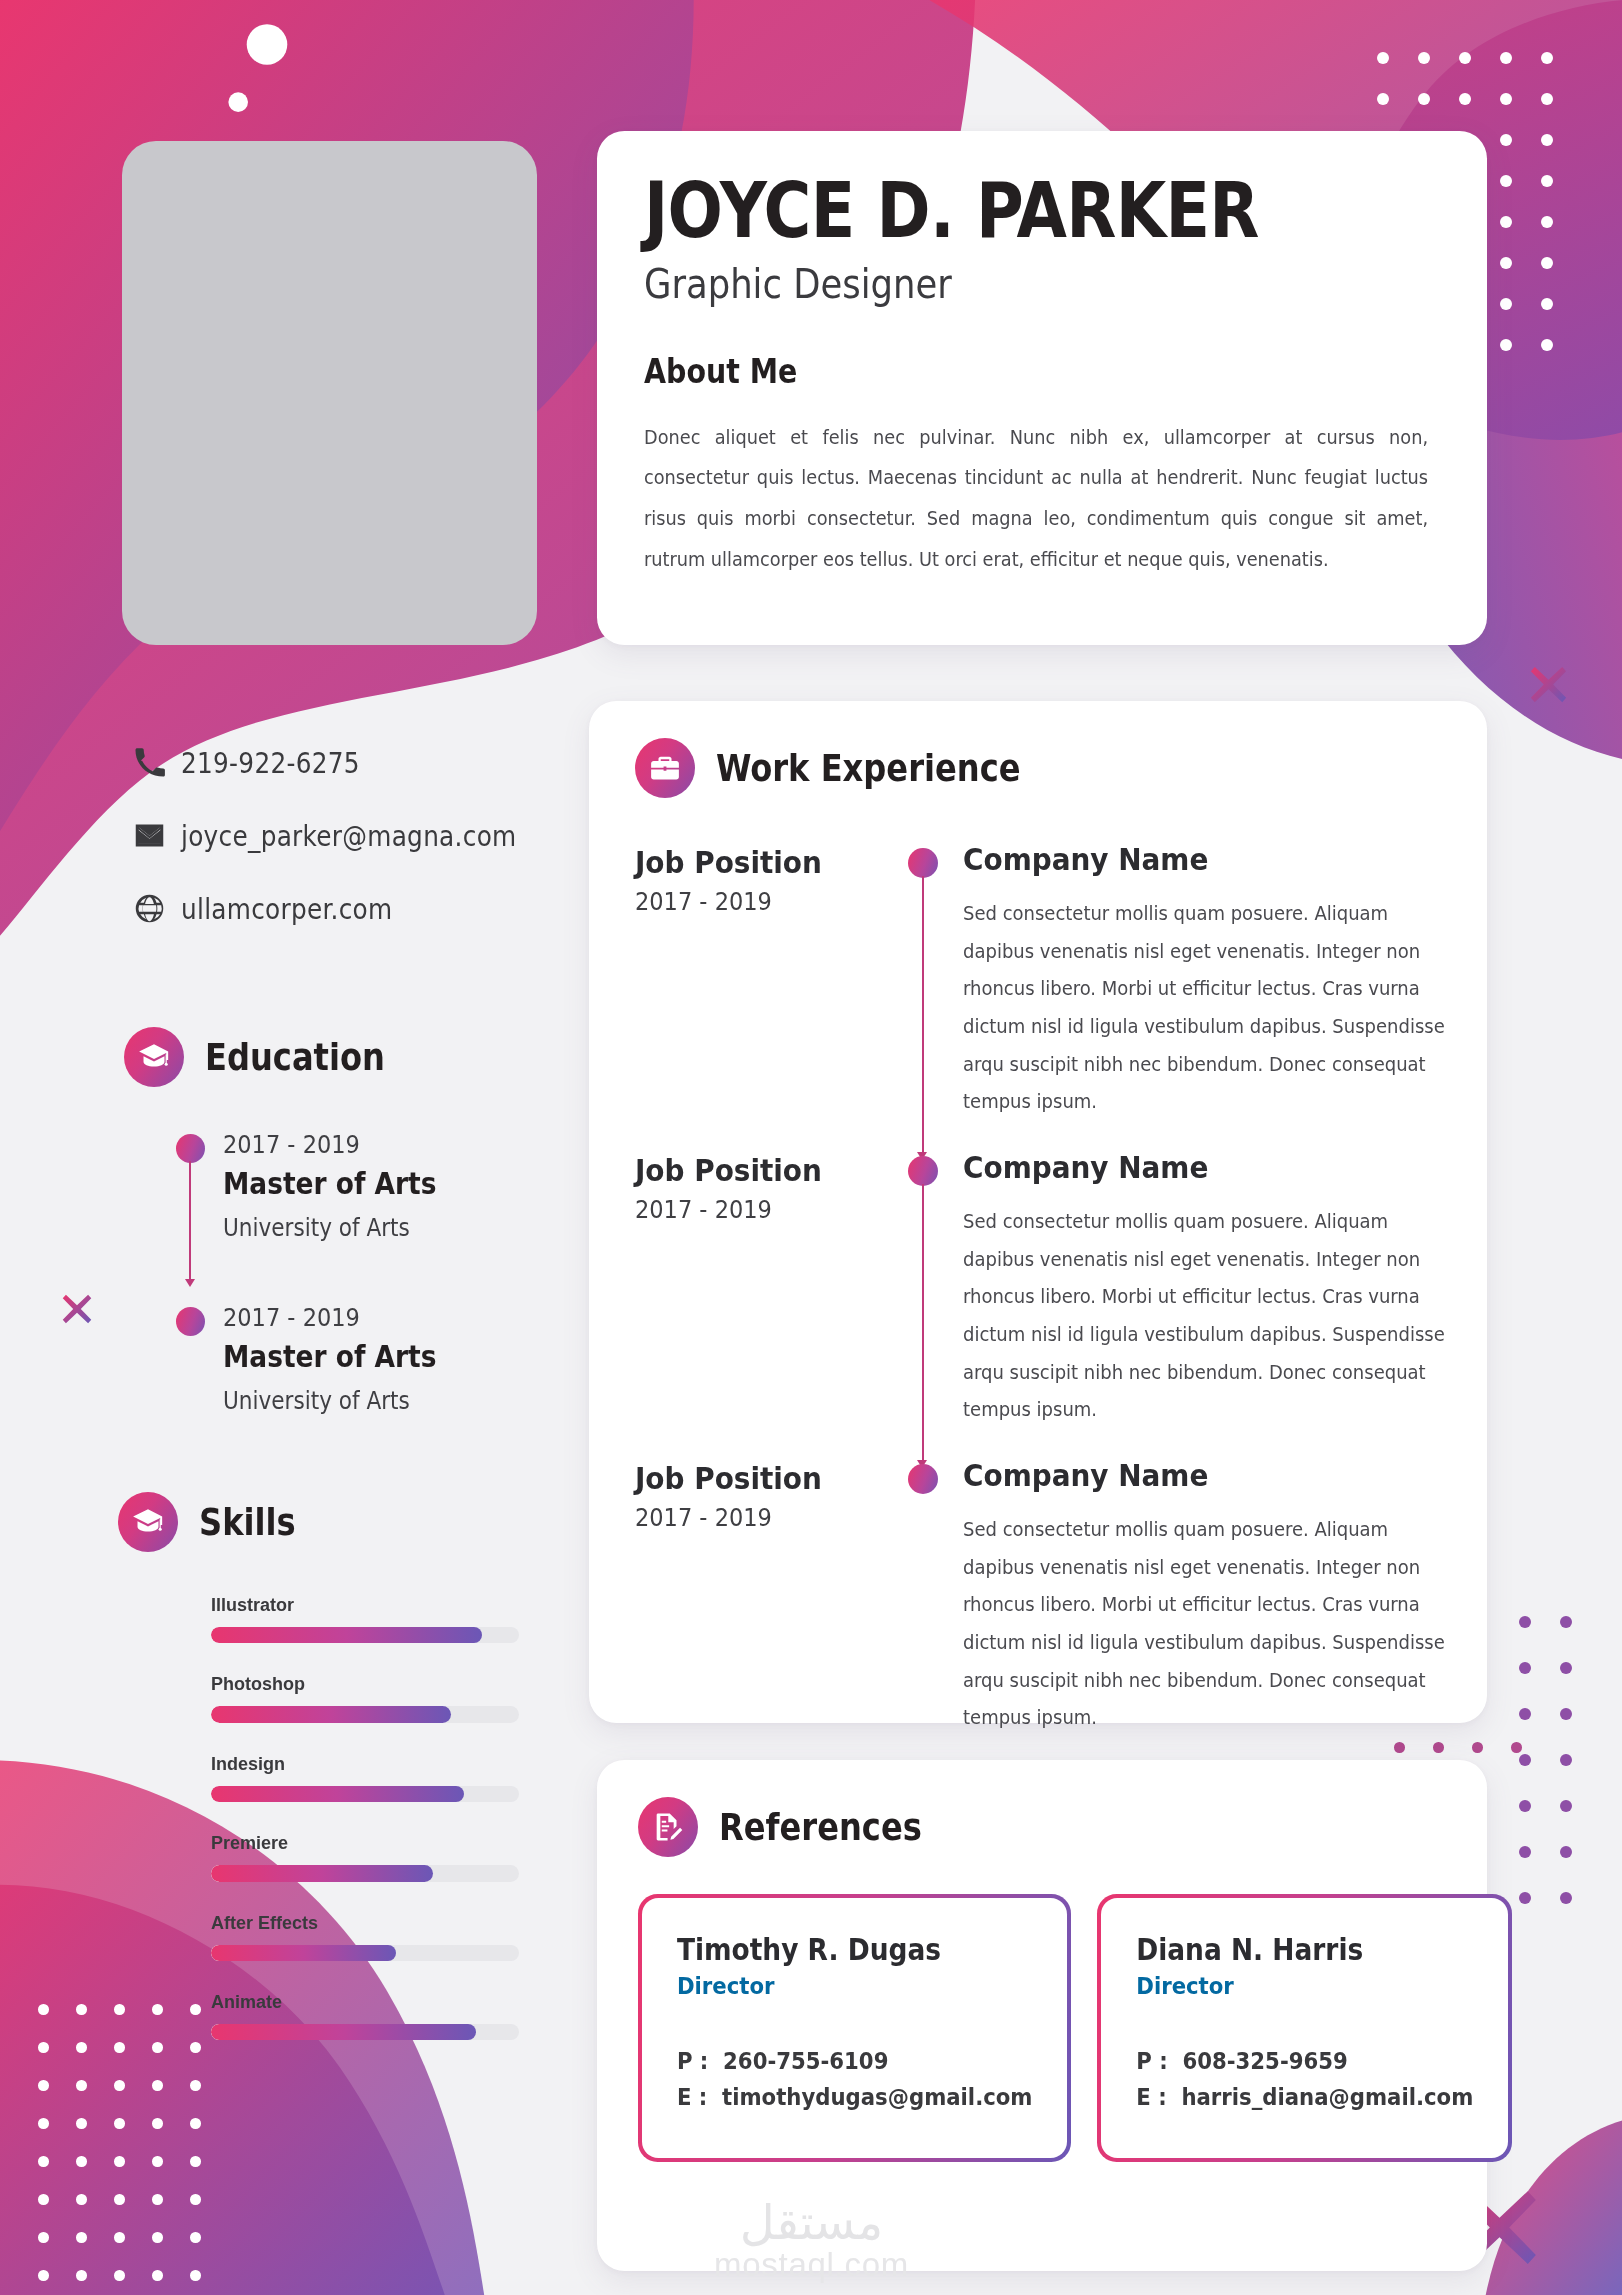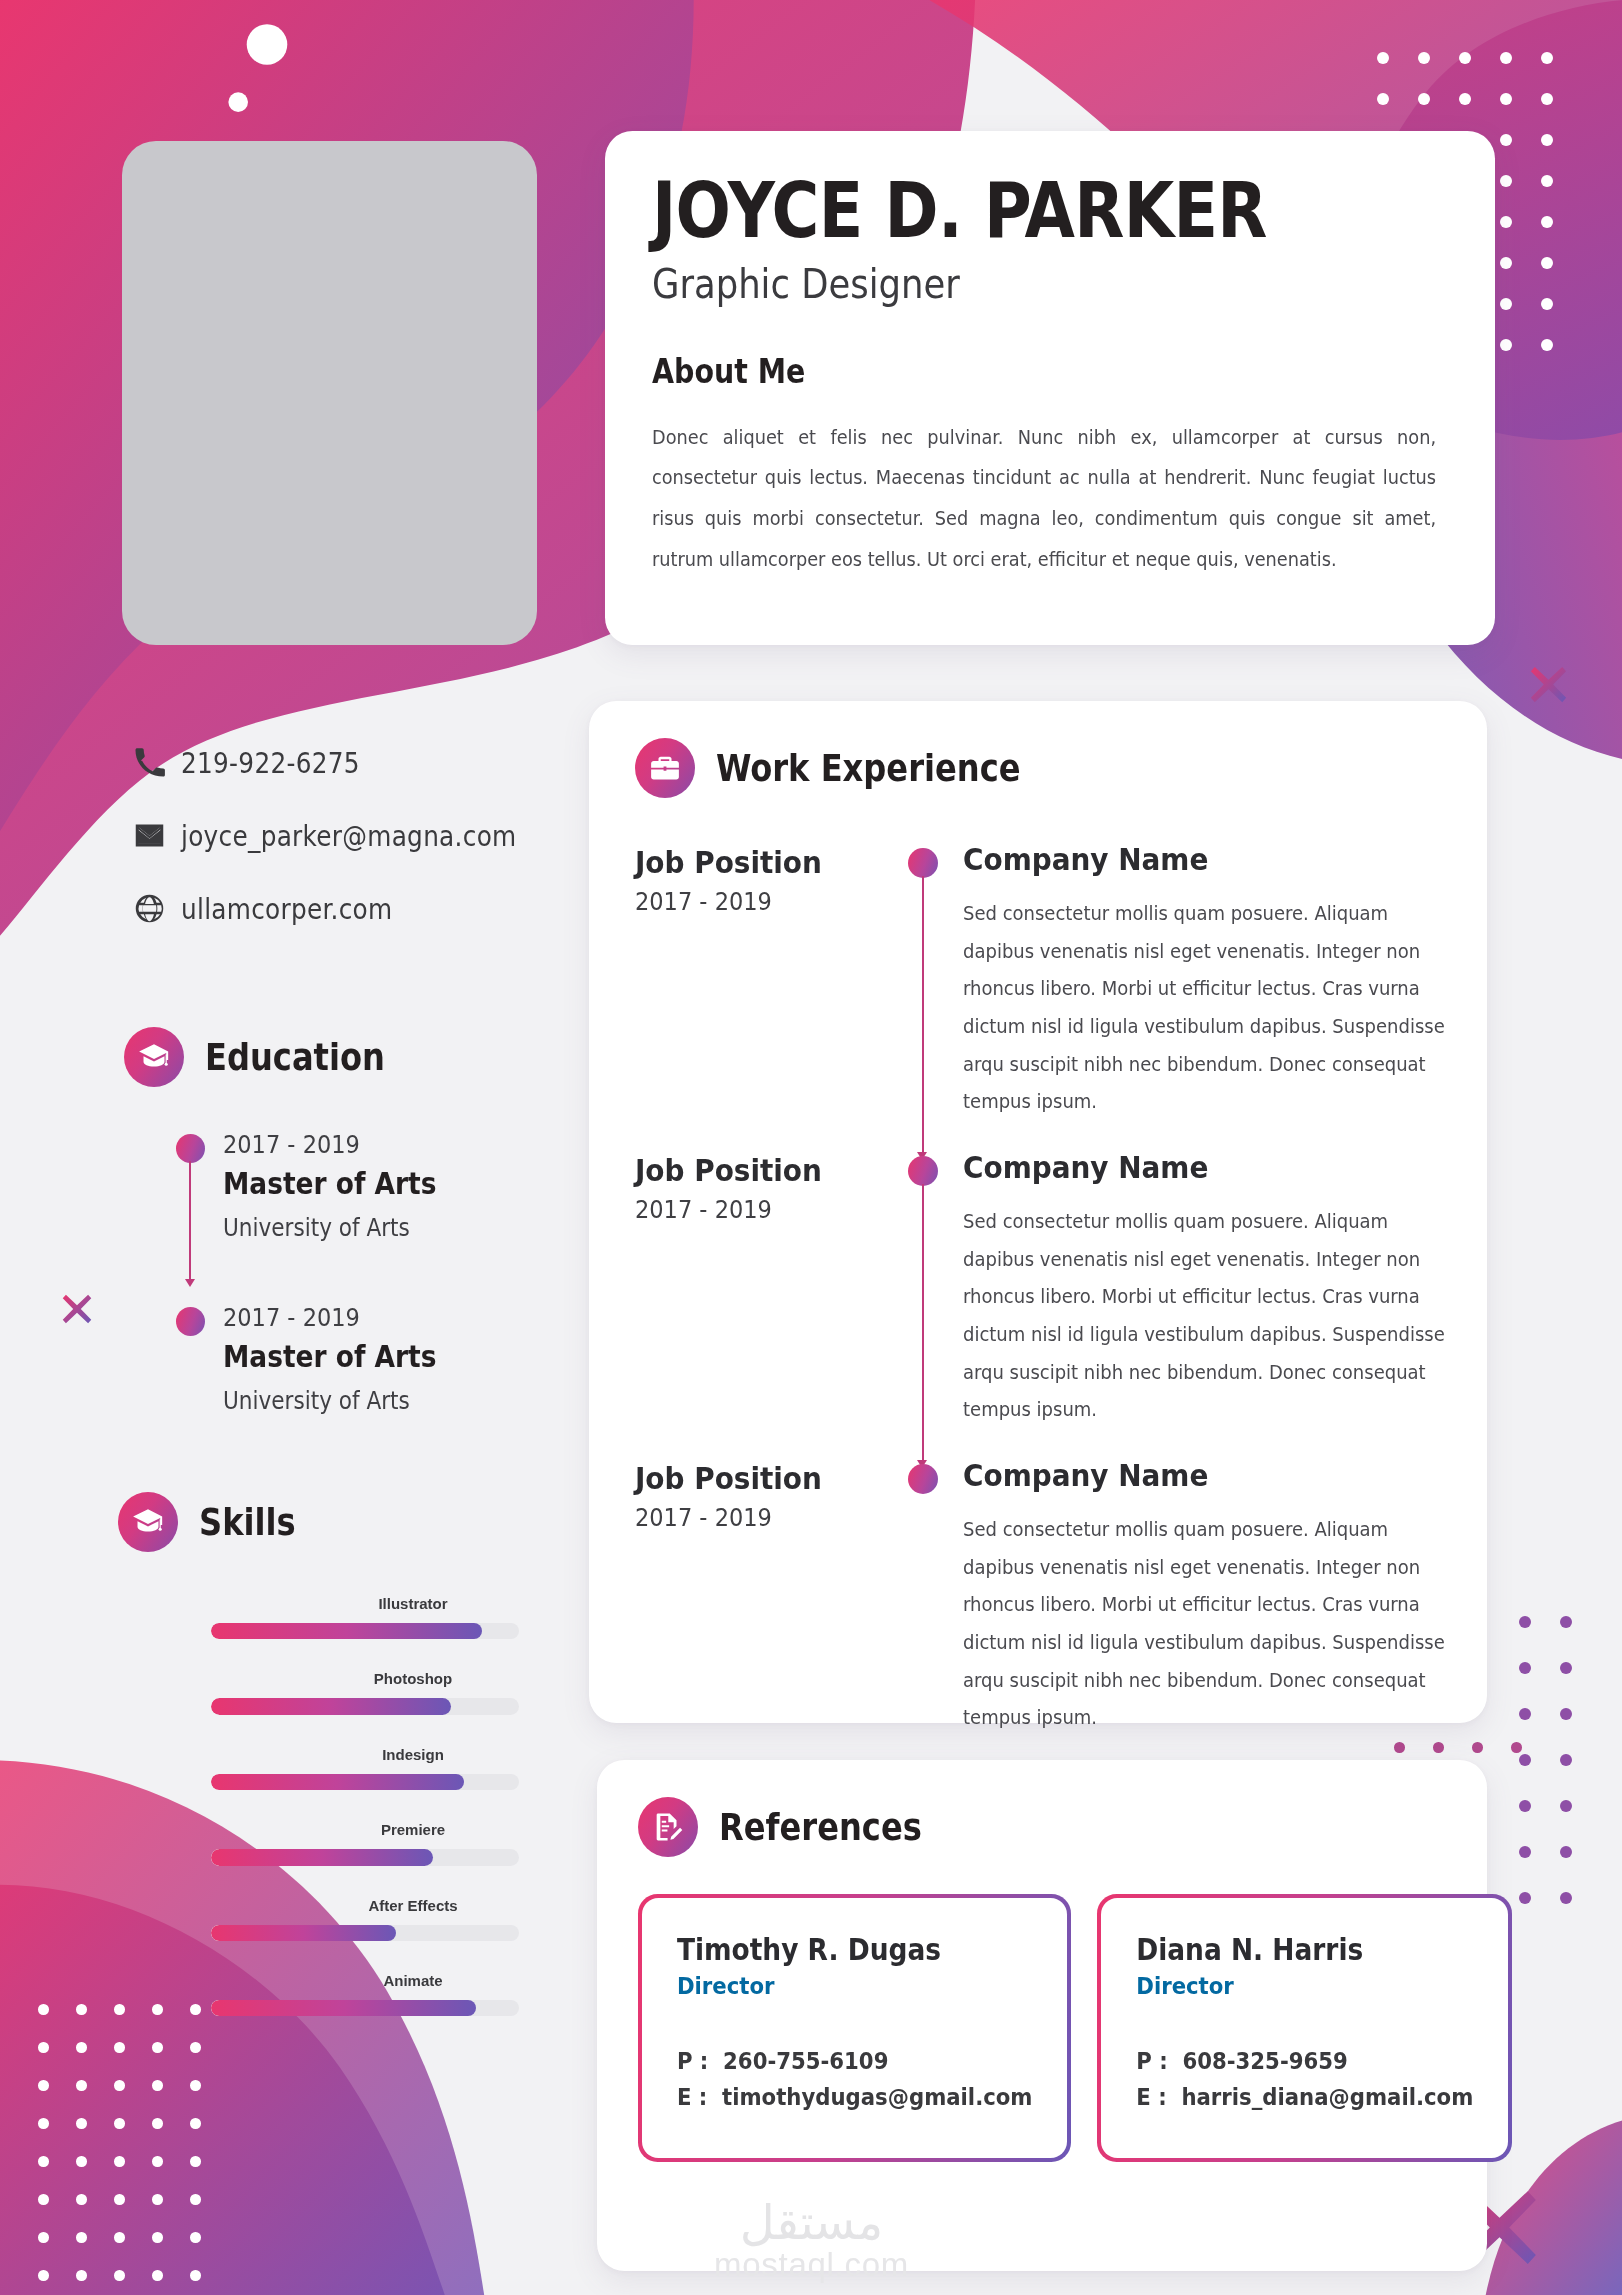--- a/index.html
+++ b/index.html
@@ -28,21 +28,21 @@
   }
 
   
   .card{
     position:absolute; background:#ffffff; border-radius:27.5px;
     box-shadow:0 9.2px 29px rgba(110,90,130,.10), 0 1.3px 5.2px rgba(110,90,130,.05);
     z-index:12;
   }
 
   
-  #header-card{ left:597px; top:131px; width:890px; height:514px; padding:41px 47px 0 47px;margin-left:8px; }
+  #header-card{ left:597px; top:131px; width:890px; height:514px; padding:41px 47px 0 47px; }
   #name{
     font-family:"Liberation Sans Narrow","DejaVu Sans Condensed","Liberation Sans",sans-serif;
     font-weight:bold; font-size:77px; line-height:1.02; letter-spacing:-0.7px;
     color:#231f20; transform:scaleX(.94); transform-origin:left center; white-space:nowrap;
   }
   #role{
     font-family:"Liberation Sans Narrow","DejaVu Sans Condensed","Liberation Sans",sans-serif;
     font-weight:normal; font-size:41px; color:#3b3b3f; margin-top:9.2px;
     transform:scaleX(.96); transform-origin:left center;
   }
@@ -110,21 +110,21 @@
     font-family:"Liberation Sans Narrow","DejaVu Sans Condensed","Liberation Sans",sans-serif;
     font-size:24px; color:#3f3f43; margin-top:13px;
   }
 
   
   #skills{ position:absolute; left:118px; top:1492px; width:497px; z-index:12; }
   #skill-list{ margin-top:43px; padding-left:93px; }
   .skill{ margin-bottom:31px; }
   .skill-name{
     font-family:"Liberation Sans","Liberation Sans Narrow",sans-serif;
-    font-weight:bold; font-size:15px; color:#3a3a3d; margin-bottom:11px;text-align:center;
+    font-weight:bold; font-size:18px; color:#3a3a3d; margin-bottom:11px;
   }
   .skill-track{ width:308px; height:16.4px; border-radius:9.2px; background:#e7e7ea; overflow:hidden; }
   .skill-fill{ height:100%; border-radius:9.2px;
     background:linear-gradient(90deg,#e8366f 0%,#c0439a 50%,#6b57b6 100%); }
 
   
   #work-card{ left:589px; top:701px; width:898px; height:1022px; padding:37px 39px 0 46px; }
   #work-list{ margin-top:43px; position:relative; }
   .job{ position:relative; display:flex; min-height:308px; }
   .job:last-child{ min-height:222px; }

